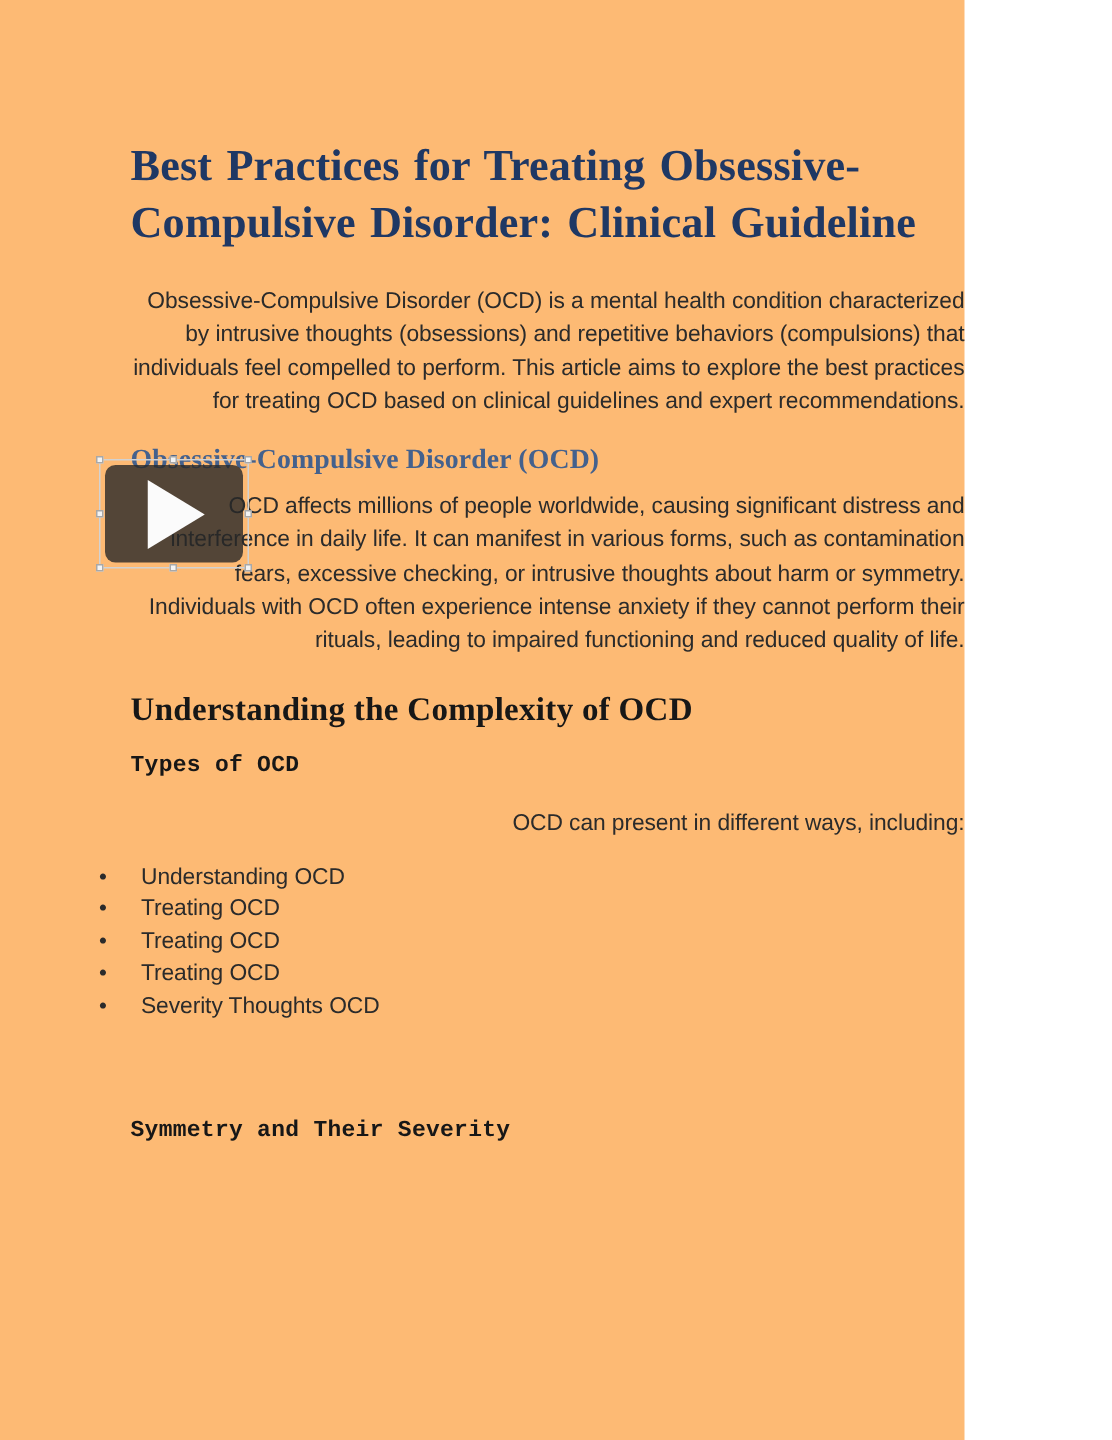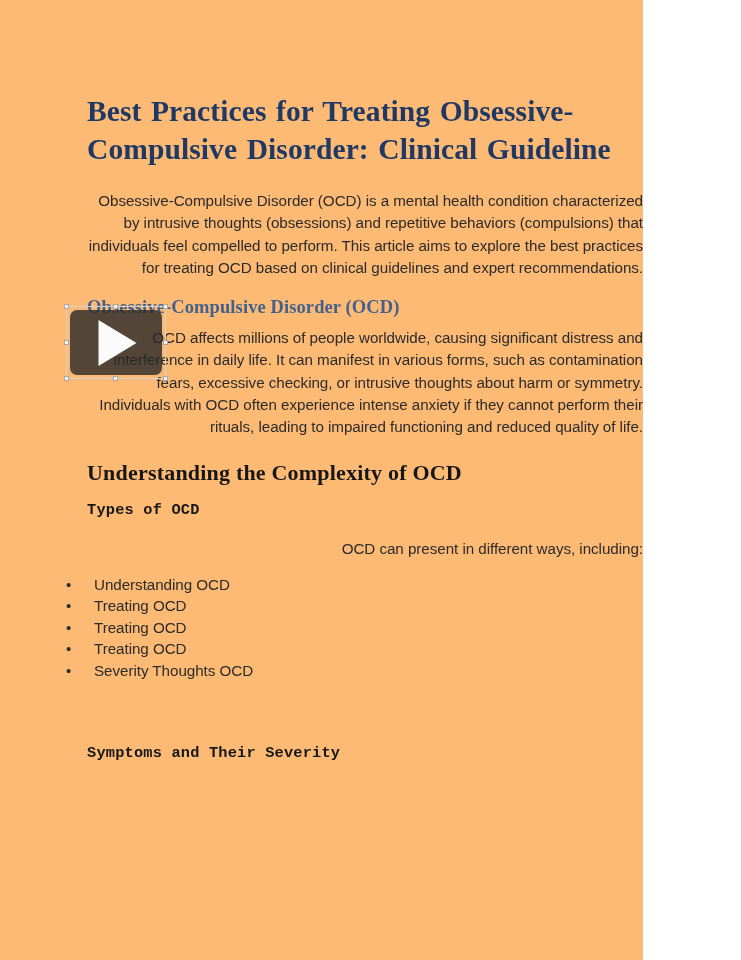--- a/index.html
+++ b/index.html
@@ -206,21 +206,21 @@
         <span class="bullet-glyph">•</span>
         <span>Treating OCD</span>
       </li>
       <li>
         <span class="bullet-glyph">•</span>
         <span>Severity Thoughts OCD</span>
       </li>
     </ul>
 
 
-    <h3 class="h3-dark" style="margin-top:62px;">Symptoms and Their Severity</h3>
+    <h3 class="h3-dark" style="margin-top:62px;">Symmetry and Their Severity</h3>
 
   </div>
 
   <div class="video-overlay">
     <div class="overlay-plate"></div>
     <div class="play-triangle"></div>
     <div class="handle tl"></div>
     <div class="handle tm"></div>
     <div class="handle tr"></div>
     <div class="handle ml"></div>

